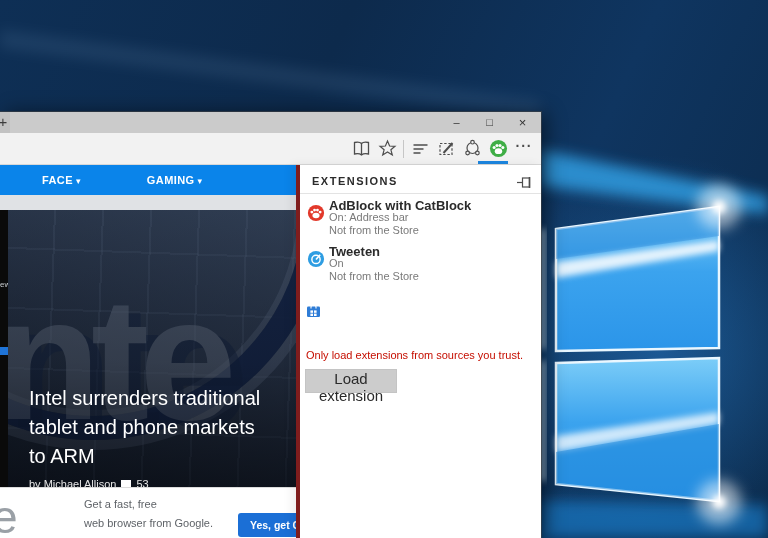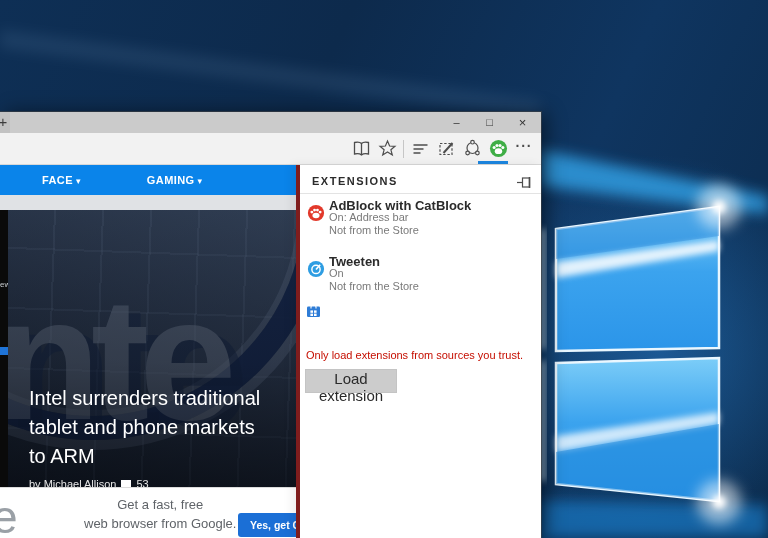--- a/index.html
+++ b/index.html
@@ -59,21 +59,21 @@
     color:#8391a7; opacity:.5; letter-spacing:-10px; text-shadow:12px 8px 0 #16294e; white-space:nowrap; }
   .hero-shade { position:absolute; inset:0;
     background:linear-gradient(180deg, rgba(8,12,20,.30) 0%, rgba(6,9,16,.45) 55%, rgba(4,6,11,.72) 100%); }
   .hero-text { position:absolute; left:21px; top:174px; color:#fff; }
   .hero-title { font-size:20px; line-height:29px; font-weight:400; }
   .hero-byline { margin-top:7px; font-size:11px; color:#e6e6e6; display:flex; align-items:center; gap:4px; }
 
   .banner { position:absolute; left:0; top:375px; width:296px; height:51px; background:#fff;
     border-top:1px solid #dcdcdc; overflow:hidden; }
   .banner-letter { position:absolute; left:-8px; top:2px; font-size:46px; color:#9aa0a6; }
-  .banner-text { position:absolute; left:84px; top:7px; font-size:13px; line-height:19px; color:#5f6368;text-align:center; }
+  .banner-text { position:absolute; left:84px; top:7px; font-size:11px; line-height:19px; color:#5f6368; }
   .banner-btn { position:absolute; left:238px; top:25px; width:84px; height:24px; background:#1b6fd6;
     border:none; border-radius:3px; color:#fff; font-size:10.5px; font-weight:bold; text-align:left;
     padding-left:12px; white-space:nowrap; overflow:hidden; font-family:inherit; }
 
   
   .panel { position:absolute; left:296px; top:53px; width:245px; height:373px; background:#fff;
     border-left:4px solid #7f1d1d; box-shadow:-4px 0 10px rgba(0,0,0,.07); }
   .panel-title { position:absolute; left:12px; top:10px; font-size:11px; font-weight:bold;
     letter-spacing:1.5px; color:#2b2b2b; }
   .panel-pin { position:absolute; right:9px; top:11px; width:16px; height:13px; display:flex;
@@ -263,21 +263,21 @@
             <circle cx="8.4" cy="6.8" r="1.6" fill="#fff"></circle>
             <circle cx="11.6" cy="6.8" r="1.6" fill="#fff"></circle>
             <circle cx="14.6" cy="9" r="1.6" fill="#fff"></circle>
           </svg>
         </span>
         <span class="ext-name">AdBlock with CatBlock</span>
         <span class="ext-sub" style="top:13px;">On: Address bar</span>
         <span class="ext-sub" style="top:26px;">Not from the Store</span>
       </div>
 
-      <div class="ext-item" style="top:89px; height:40px;">
+      <div class="ext-item" style="top:79px; height:40px;">
         <span class="ext-icon" style="top:6px;">
           <svg width="18" height="18" viewBox="0 0 20 20">
             <circle cx="10" cy="10" r="9" fill="#2e9de2"></circle>
             <circle cx="10" cy="10.5" r="4.6" fill="none" stroke="#fff" stroke-width="1.6"></circle>
             <line x1="10" y1="10.5" x2="14.6" y2="5.2" stroke="#fff" stroke-width="1.8"></line>
           </svg>
         </span>
         <span class="ext-name">Tweeten</span>
         <span class="ext-sub" style="top:13px;">On</span>
         <span class="ext-sub" style="top:26px;">Not from the Store</span>

